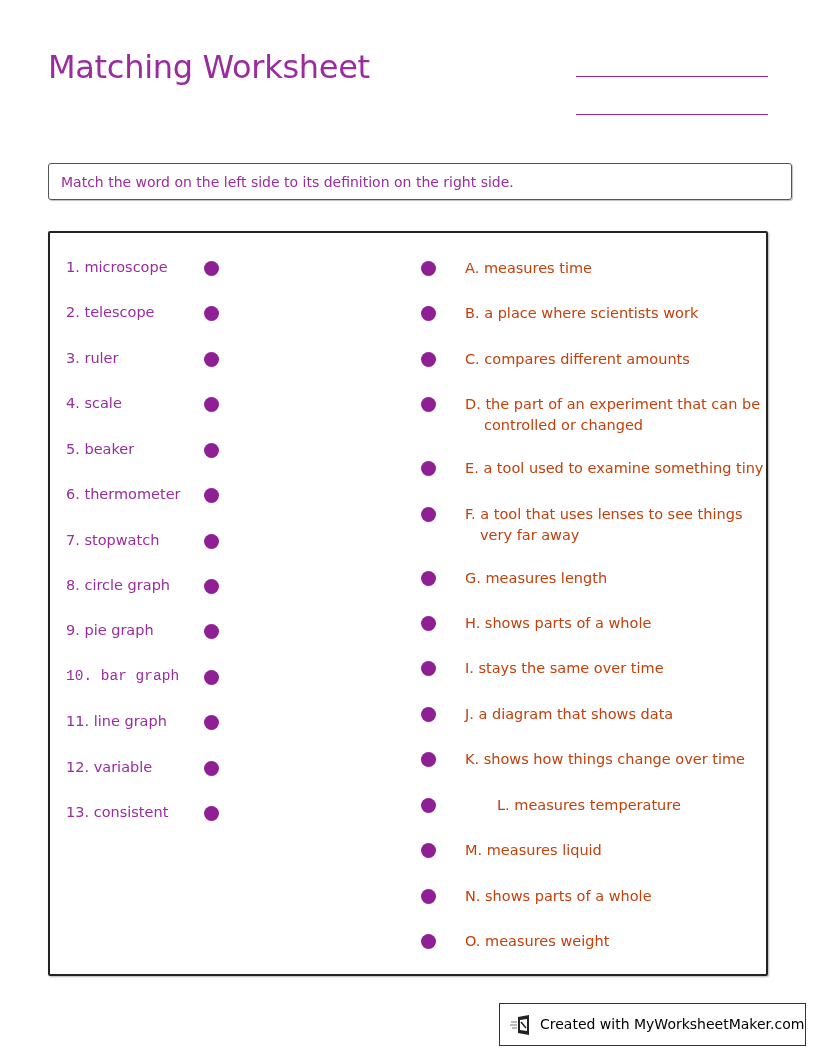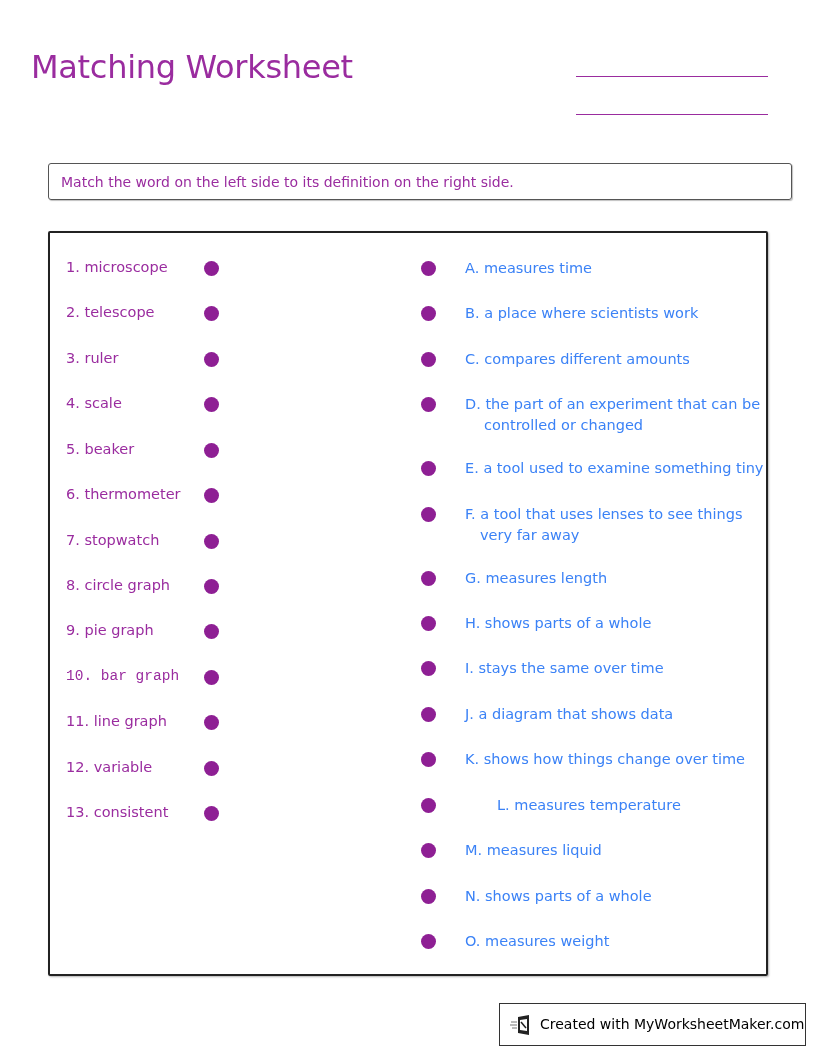--- a/index.html
+++ b/index.html
@@ -1,31 +1,31 @@
 <!DOCTYPE html>
 <html><head>
 <meta charset="utf-8">
 <style>
   html, body { margin:0; padding:0; background:#ffffff; }
   body { width:816px; height:1056px; position:relative; overflow:hidden;
          font-family:"DejaVu Sans", sans-serif; color:#9a2c9f; }
-  .title { position:absolute; left:31px; top:48px; font-size:32px; font-weight:normal;
+  .title { position:absolute; left:48px; top:48px; font-size:32px; font-weight:normal;
            color:#9a2c9f; margin:0; letter-spacing:-0.3px; font-family:"DejaVu Sans", sans-serif; }
   .field { position:absolute; font-family:"Liberation Serif", serif; font-size:18px; color:#9a2c9f; }
   .field .line { position:absolute; left:576px; width:192px; border-bottom:1.5px solid #9a2c9f; }
   .instructions { position:absolute; left:48px; top:163px; width:744px; height:37px;
                   border:1.5px solid #555; border-radius:3px; box-sizing:border-box;
                   box-shadow:1px 1px 1px rgba(0,0,0,0.25); }
   .instructions span { position:absolute; left:12px; top:10px; font-size:14px; color:#9a2c9f; }
   .main-box { position:absolute; left:48px; top:231px; width:720px; height:745px;
               border:2px solid #222; border-radius:2px; box-sizing:border-box;
               box-shadow:1px 1px 2px rgba(0,0,0,0.3); }
   .term { position:absolute; left:66px; font-size:14.5px; color:#9a2c9f; white-space:nowrap; }
   .dot { position:absolute; width:15px; height:15px; border-radius:50%; background:#8e1f94; }
-  .def { position:absolute; left:465px; font-size:14.5px; color:#3b82f6; line-height:21px; }
+  .def { position:absolute; left:465px; font-size:14.5px; color:#c2410c; line-height:21px; }
   .def .cont { display:block; padding-left:19px; }
   .footer { position:absolute; left:499px; top:1003px; width:307px; height:43px;
             border:1.5px solid #333; box-sizing:border-box; }
   .footer .logo { position:absolute; left:10px; top:10px; width:22px; height:22px; }
   .footer .txt { position:absolute; left:40px; top:12px; font-size:14px; color:#000000; white-space:nowrap; }
 </style>
 </head>
 <body>
 
 <h1 class="title">Matching Worksheet</h1>

